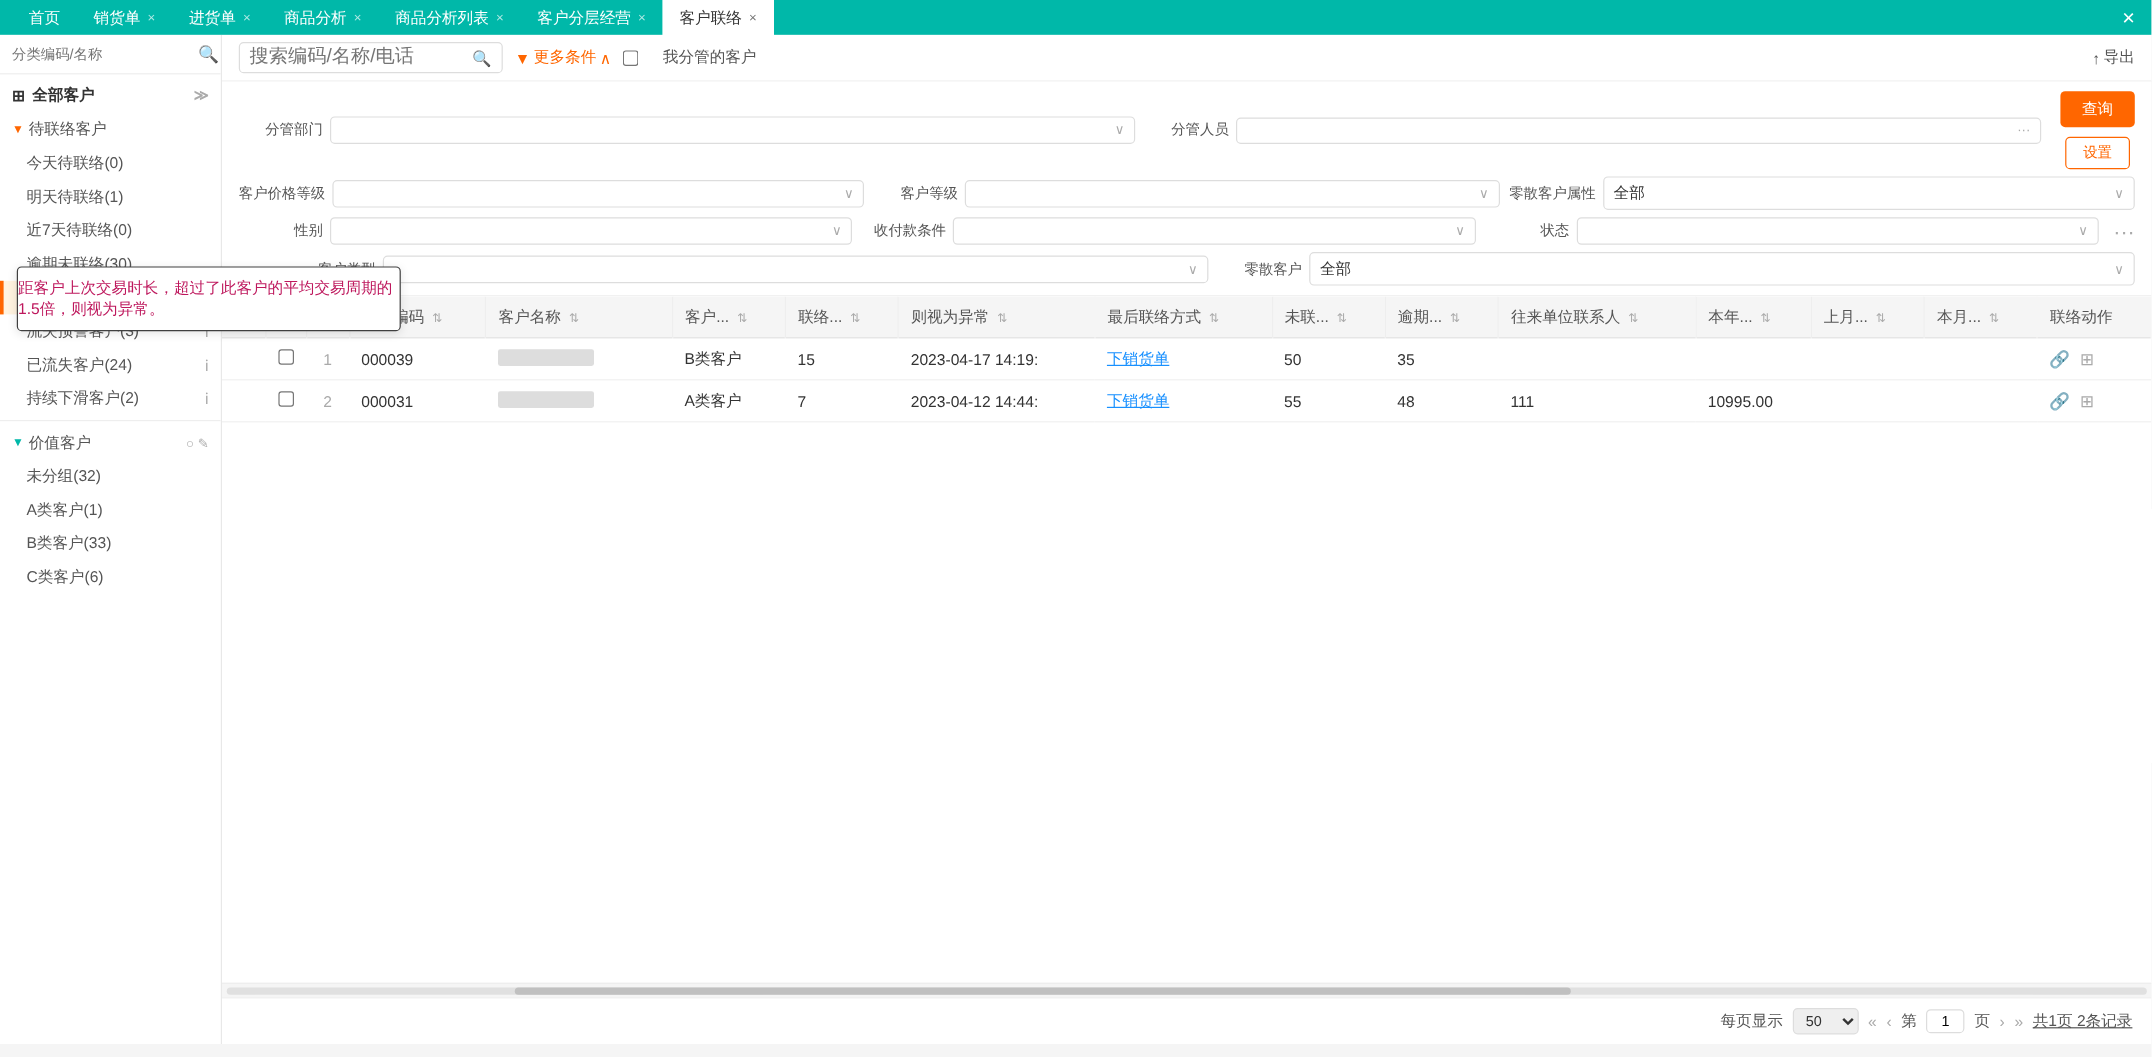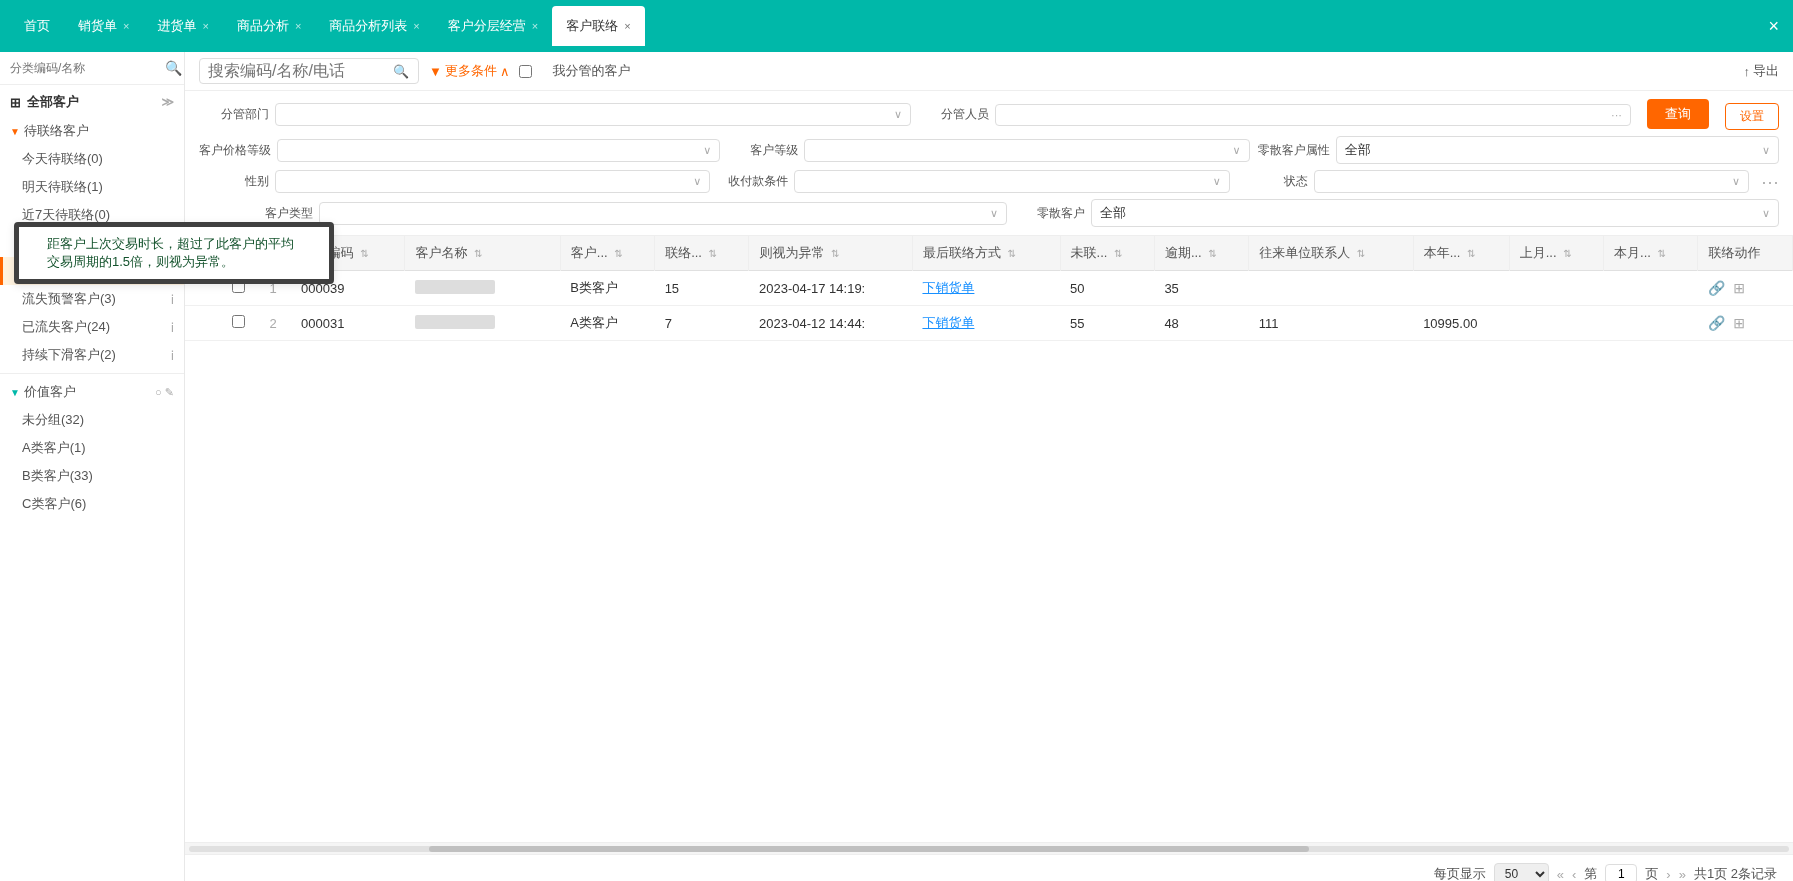--- a/index.html
+++ b/index.html
@@ -1,21 +1,21 @@
 <!DOCTYPE html>
 <html><head>
   <meta charset="utf-8">
   <style>
     * { box-sizing: border-box; margin: 0; padding: 0; font-family: 'Microsoft YaHei', Arial, sans-serif; font-size: 13px; }
     body { background: #f5f5f5; overflow: hidden; width: 1793px; height: 881px; }
 
     
     .top-nav {
       display: flex; align-items: center;
-      background: #00b8a9; height: 52px; padding: 0 10px;
+      background: #00b8a9; height: 29px; padding: 0 10px;
       position: relative;
     }
     .top-nav .nav-item {
       color: #fff; padding: 0 14px; height: 40px; display: flex; align-items: center; cursor: pointer; font-size: 13px; white-space: nowrap;
     }
     .top-nav .nav-item.active {
       background: #fff; color: #333; border-radius: 4px 4px 0 0; text-align: right;
     }
     .top-nav .nav-item .close-x { margin-left: 6px; font-size: 11px; opacity: 0.7; }
     .top-nav .nav-close {
@@ -64,22 +64,22 @@
 
     .sidebar-group2-title {
       display: flex; align-items: center; padding: 5px 10px; color: #555; cursor: pointer; font-size: 12px;
     }
     .sidebar-group2-title .tri { margin-right: 4px; color: #00b8a9; font-size: 10px; }
     .sidebar-edit-icons { margin-left: auto; color: #aaa; font-size: 11px; }
 
     
     .tooltip-box {
       position: absolute; left: 14px; top: 222px; z-index: 100;
-      background: #fff; border: 5px solid #404040; border-radius: 4px;
-      padding: 8px 28px; color: #14532d; font-size: 12px; max-width: 320px;
+      background: #fff; border: 1px solid #404040; border-radius: 4px;
+      padding: 8px 0; color: #be185d; font-size: 12px; max-width: 320px;
       box-shadow: 0 2px 8px rgba(0,0,0,0.1);
     }
 
     
     .content-area {
       flex: 1; display: flex; flex-direction: column; overflow: hidden;
     }
 
     
     .filter-bar {
@@ -125,21 +125,21 @@
     .filter-more-btn {
       color: #aaa; font-size: 18px; cursor: pointer; margin-left: 4px; line-height: 1;
     }
     .query-btn {
       background: #f60; color: #fff; border: none; border-radius: 4px; padding: 6px 18px; cursor: pointer; font-size: 13px;
     }
     .set-btn {
       background: #fff; color: #f60; border: 1px solid #f60; border-radius: 4px; padding: 4px 14px; cursor: pointer; font-size: 12px; margin-top: 4px;
     }
     .filter-buttons {
-      display: flex; flex-direction: row; align-items: flex-start; margin-left: 8px; gap: 16px;
+      display: flex; flex-direction: column; align-items: center; margin-left: 8px; gap: 4px;
     }
 
     
     .table-area {
       flex: 1; overflow: auto; background: #fff;
     }
     table {
       width: 100%; border-collapse: collapse; font-size: 12px;
     }
     thead tr { background: #f5f5f5; border-bottom: 1px solid #e0e0e0; }
@@ -172,21 +172,21 @@
       display: flex; align-items: center; justify-content: flex-end; padding: 8px 16px;
       background: #fff; border-top: 1px solid #eee; gap: 8px; font-size: 12px; color: #555;
     }
     .pagination .page-size-select {
       border: 1px solid #ddd; border-radius: 4px; padding: 2px 6px; font-size: 12px; color: #333;
     }
     .pagination .page-nav { color: #aaa; cursor: pointer; font-size: 13px; }
     .pagination .page-num-input {
       border: 1px solid #ddd; border-radius: 4px; padding: 2px 4px; width: 32px; text-align: center; font-size: 12px;
     }
-    .pagination .total-info { color: #555; }
+    .pagination .total-info { color: #555; text-decoration: underline; }
 
     
     .gear-col { width: 36px; text-align: center; }
   </style>
 </head>
 <body>
 
 <div class="top-nav">
   <div class="nav-item">
     <span>首页</span>

